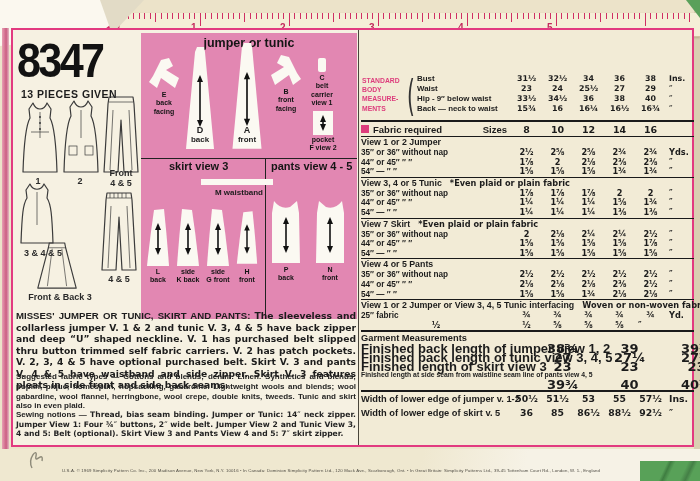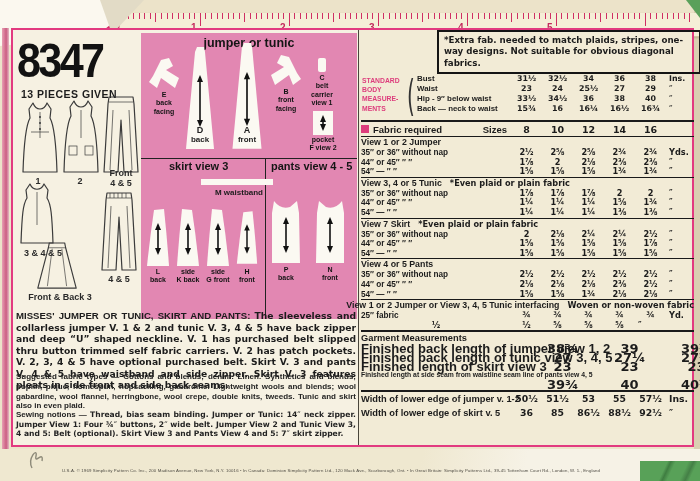--- a/index.html
+++ b/index.html
@@ -88,21 +88,21 @@
   .t-unit{text-align:left;padding-left:3px;font-family:"DejaVu Sans",sans-serif;font-weight:700;}
   .fr-header{position:absolute;left:0;top:90px;width:333px;border-top:2px solid #1a1a1a;
         padding-top:2px;}
   .fr-title-cell{display:flex;align-items:center;justify-content:space-between;font-size:9.5px;font-weight:700;}
   .pink-sq{display:inline-block;width:8px;height:8px;background:#dd3d7c;margin-right:4px;}
   .sizes-num{font-size:9.5px;}
   #fabric-sections{position:absolute;left:0;top:106px;width:333px;}
   .sec-head{border-top:1.5px solid #1a1a1a;font-size:8.8px;font-weight:700;line-height:11px;
         display:flex;justify-content:flex-start;gap:8px;white-space:nowrap;}
   .sec-head .note{font-size:8.2px;}
-  .sec-head.between{justify-content:flex-end;}
+  .sec-head.between{justify-content:flex-start;}
   .gm-head{border-top:2px solid #1a1a1a;font-size:9.3px;font-weight:700;line-height:12px;}
   .le-wrap{border-top:2px solid #1a1a1a;margin-top:1px;}
   .wrap-label{font-size:6.8px;font-weight:700;line-height:8.5px;white-space:nowrap;}
   .fineprint{position:absolute;left:62px;top:468px;width:628px;font-size:4.3px;color:#4d4a42;
         letter-spacing:.15px;white-space:nowrap;}
   .bottom-strip{position:absolute;left:0;top:449px;width:700px;height:32px;
         background:linear-gradient(100deg,#efe8d0 60%,#f6f2e6 75%);}
 </style>
 </head>
 <body>
@@ -460,21 +460,20 @@
       </div>
 
       <p class="desc"><b>MISSES' JUMPER OR TUNIC, SKIRT AND PANTS:</b> <span class="dejavu" style="font-size:9.2px">The sleeveless and collarless jumper V. 1 &amp; 2 and tunic V. 3, 4 &amp; 5 have back zipper and deep “U” shaped neckline. V. 1 has purchased belt slipped thru button trimmed self fabric carriers. V. 2 has patch pockets. V. 2, 3, 4 &amp; 5 have optional purchased belt. Skirt V. 3 and pants V. 4 &amp; 5 have waistband and side zipper. Skirt V. 3 features pleats in side front and side back seams.</span></p>
       <p class="small-p" style="top:342px"><b>Suggested fabric types —</b> <span>Cottons and blends; denim. Linen. Synthetics and blends; poplin, pique, homespun, hopsacking, gabardine. Lightweight wools and blends; wool gabardine, wool flannel, herringbone, wool crepe, double knits, tweeds. Tunic and skirt also in even plaid.</span></p>
       <p class="small-p dejavu" style="top:380px;font-size:7.6px"><b style="font-family:'Liberation Sans',sans-serif;font-size:8px">Sewing notions —</b> <span>Thread, bias seam binding. Jumper or Tunic: 14″ neck zipper. Jumper View 1: Four ¾″ buttons, 2″ wide belt. Jumper View 2 and Tunic View 3, 4 and 5: Belt (optional). Skirt View 3 and Pants View 4 and 5: 7″ skirt zipper.</span></p>
     </div>
 
     <div class="vdiv"></div>
 
     <div class="right-panel">
-      <div class="note-box dejavu">*Extra fab. needed to match plaids, stripes, one-way designs. Not suitable for obvious diagonal fabrics.</div>
 
       <div class="body-meas">
         <div class="bm-label">
           <div>STANDARD</div>
           <div>BODY</div>
           <div>MEASURE-</div>
           <div>MENTS</div>
         </div>
         <div class="brace">(</div>
         <div id="bm-rows">

